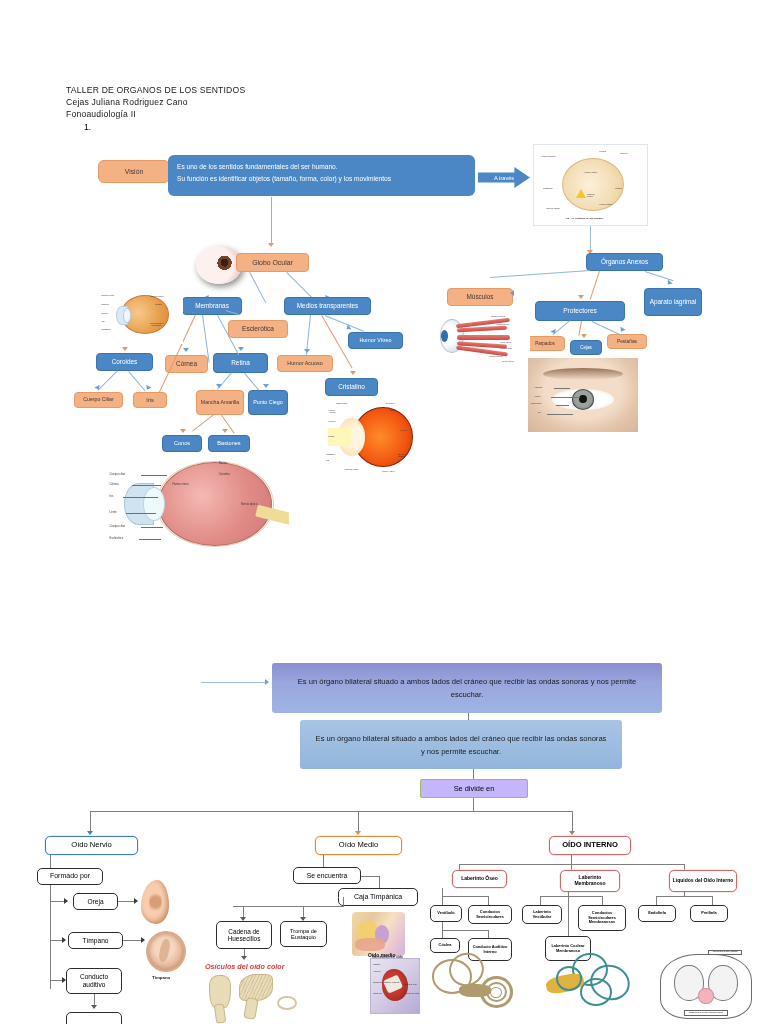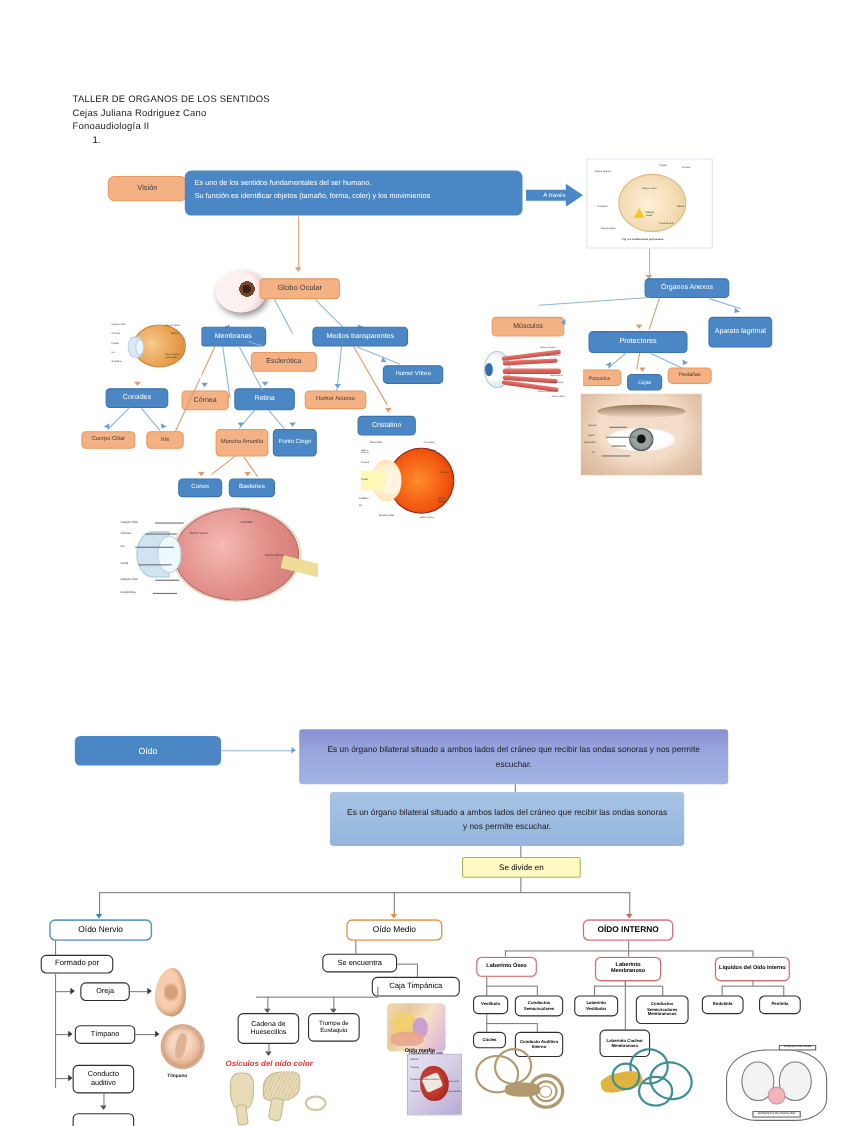--- a/index.html
+++ b/index.html
@@ -213,32 +213,32 @@
   }
   .oido-def2 {
     position:absolute; left:300px; top:720px; width:322px; height:49px;
     background: linear-gradient(180deg,#a8c4e4 0%, #9bbbe0 60%, #93b5de 100%);
     border-radius:3px; color:#1a1a1a; font-size:7.6px; line-height:13px;
     display:flex; align-items:center; justify-content:center; text-align:center;
     padding:2px 14px;
   }
   .sedivide {
     position:absolute; left:420px; top:779px; width:108px; height:19px;
-    border:1px solid #9bbb59; border-radius:2px; background:#fef9c3;
+    border:1px solid #9bbb59; border-radius:2px; background:#c4b5fd;
     display:flex; align-items:center; justify-content:center; font-size:7.4px;
   }
 
   .obox {
     position:absolute; background:#fff; border:1px solid #3a3a3a;
     border-radius:5px; display:flex; align-items:center; justify-content:center;
     text-align:center; font-size:7px; line-height:1.15; padding:1px 2px;
   }
   .obox.blue-out { border:1.6px solid #3d7ebd; box-shadow:0 0 0 .5px #cfe0f2; }
   .obox.orange-out { border:1.6px solid #e08b3c; box-shadow:0 0 0 .5px #f7e0c6; }
-  .obox.red-out { border:1.4px solid #d06a6a; box-shadow:0 0 0 .5px #f3d6d6; }
+  .obox.red-out { border:1.4px solid #d06a6a; box-shadow:0 0 0 .5px #f3d6d6;margin-left:19px; }
   .obox.plain { border:1px solid #2d2d2d; }
   .obox.small { font-size:5px; }
   .obox.xsmall { font-size:3.9px; font-weight:bold; }
 
   .osiculos-lbl {
     position:absolute; left:205px; top:962px; font-size:7.2px;
     color:#e03a3a; font-weight:bold; font-style:italic;
   }
   .oido-medio-lbl {
     position:absolute; left:368px; top:952px; font-size:5px; font-weight:bold; color:#111;
@@ -542,21 +542,20 @@
     <div class="lbl" style="left:6%; top:38%;">Párpado</div>
     <div class="leader" style="left:24%; top:41%; width:14%;"></div>
     <div class="lbl" style="left:6%; top:50%;">Pupila</div>
     <div class="leader" style="left:21%; top:53%; width:26%;"></div>
     <div class="lbl" style="left:3%; top:60%;">Esclerótica</div>
     <div class="leader" style="left:25%; top:63%; width:12%;"></div>
     <div class="lbl" style="left:9%; top:72%;">Iris</div>
     <div class="leader" style="left:17%; top:75%; width:24%;"></div>
   </div>
 
-  <div class="oido-chip">Oído</div>
   <div class="ln thin" style="left:201px; top:682px; width:66px; height:1px;"></div>
   <div class="arrowhead right" style="left:265px; top:679px;"></div>
 
   <div class="oido-def1">Es un órgano bilateral situado a ambos lados del cráneo que recibir las ondas sonoras y nos permite escuchar.</div>
   <div class="ln gray" style="left:468px; top:713px; width:1px; height:8px;"></div>
   <div class="oido-def2">Es un órgano bilateral situado a ambos lados del cráneo que recibir las ondas sonoras y nos permite escuchar.</div>
   <div class="ln gray" style="left:473px; top:769px; width:1px; height:11px;"></div>
   <div class="sedivide">Se divide en</div>
 
   <div class="ln gray" style="left:473px; top:798px; width:1px; height:13px;"></div>

